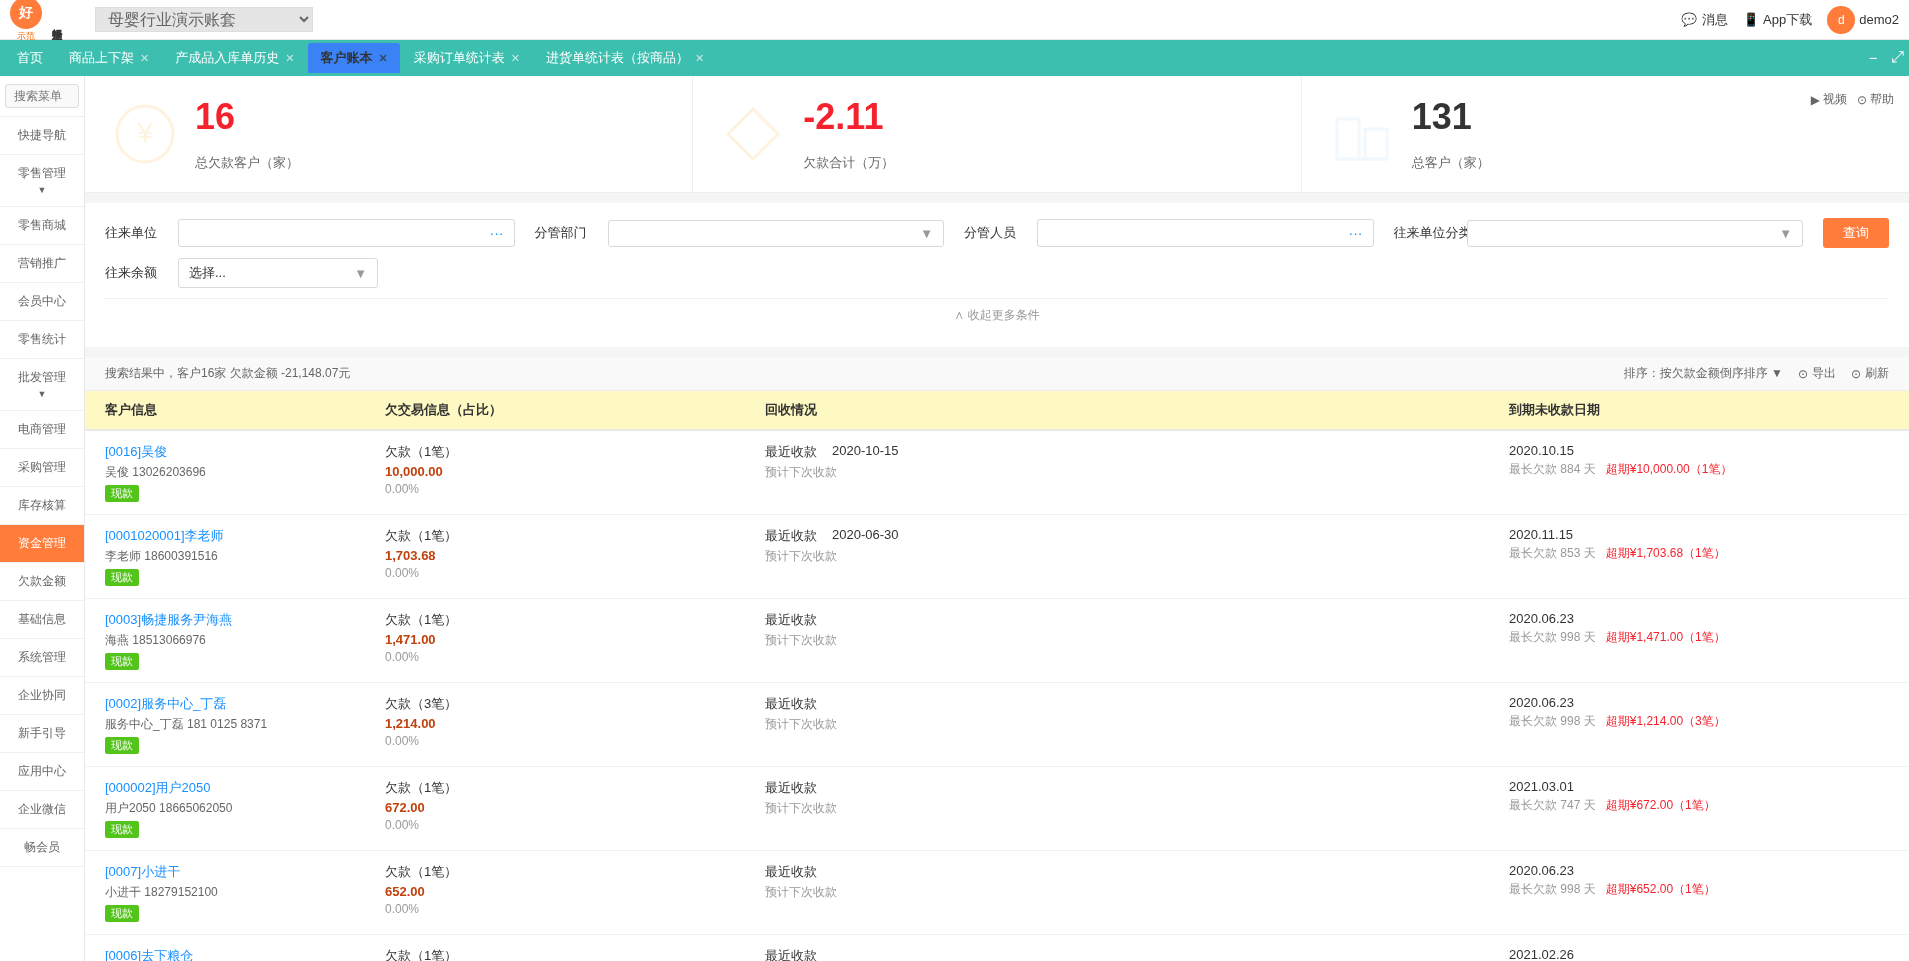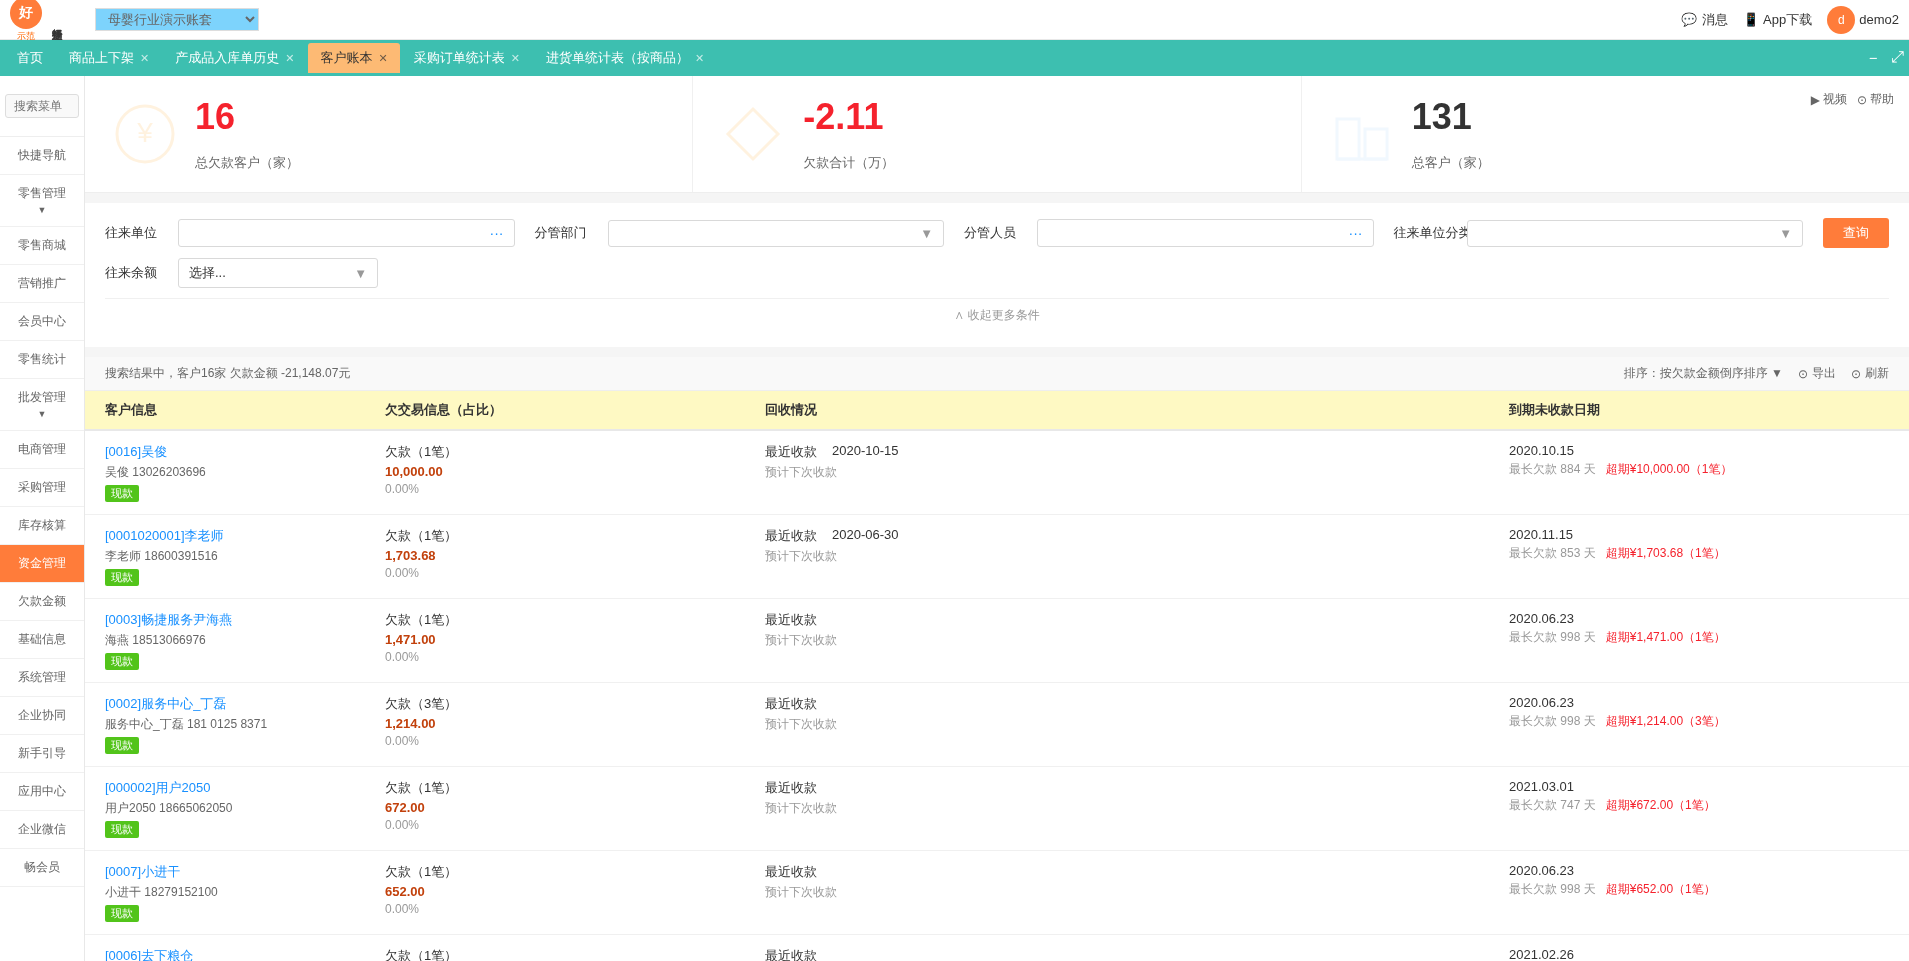--- a/index.html
+++ b/index.html
@@ -3,40 +3,40 @@
   <meta charset="utf-8">
   <style>
     * { box-sizing: border-box; margin: 0; padding: 0; font-family: 'Microsoft YaHei', Arial, sans-serif; }
     body { background: #f5f5f5; font-size: 13px; color: #333; overflow: hidden; }
 
     
     .app-wrapper { display: flex; flex-direction: column; height: 961px; width: 1909px; }
     .top-bar { display: flex; align-items: center; background: #fff; height: 40px; padding: 0 10px; border-bottom: 1px solid #e8e8e8; flex-shrink: 0; }
     .logo-area { display: flex; align-items: center; width: 85px; }
     .top-nav-area { display: flex; align-items: center; flex: 1; }
-    .industry-select { font-size: 13px; color: #666; padding: 2px 8px; border: 1px solid #ddd; background: #7dd3fc; cursor: pointer; width: 164px; }
+    .industry-select { font-size: 16px; color: #666; padding: 2px 8px; border: 1px solid #ddd; background: #e5e5e5; cursor: pointer; width: 218px; }
     .top-right { display: flex; align-items: center; gap: 15px; margin-left: auto; }
     .top-right-item { display: flex; align-items: center; gap: 4px; font-size: 13px; color: #333; cursor: pointer; }
     .avatar { width: 28px; height: 28px; border-radius: 50%; background: #ff7c3a; display: flex; align-items: center; justify-content: center; color: #fff; font-size: 12px; }
 
     
     .tab-bar { display: flex; align-items: center; background: #3dbfb0; height: 36px; padding: 0 5px; flex-shrink: 0; }
     .tab-item { display: flex; align-items: center; height: 30px; padding: 0 12px; border-radius: 3px 3px 0 0; font-size: 13px; cursor: pointer; color: #fff; margin-right: 2px; white-space: nowrap; }
-    .tab-item.active { background: #fdba74; color: #333; }
+    .tab-item.active { background: #3b82f6; color: #333; font-weight: bold; }
     .tab-item .tab-close { margin-left: 6px; font-size: 11px; opacity: 0.7; }
     .tab-home { background: transparent; }
     .tab-bar-right { margin-left: auto; display: flex; gap: 10px; }
     .tab-bar-btn { color: #fff; cursor: pointer; font-size: 16px; }
 
     
     .main-layout { display: flex; flex: 1; overflow: hidden; }
     
     
     .sidebar { width: 85px; background: #fff; border-right: 1px solid #e8e8e8; display: flex; flex-direction: column; flex-shrink: 0; }
-    .sidebar-search { padding: 18px 5px; border-bottom: 1px solid #eee; }
+    .sidebar-search { padding: 8px 5px; border-bottom: 1px solid #eee; }
     .sidebar-search-box { width: 100%; padding: 4px 8px; border: 1px solid #ddd; border-radius: 3px; font-size: 12px; background: #f9f9f9; }
     .sidebar-item { padding: 10px 5px; text-align: center; font-size: 12px; color: #666; cursor: pointer; border-bottom: 1px solid #f0f0f0; }
     .sidebar-item.active { background: #ff7c3a; color: #fff; }
     .sidebar-nav-group { display: flex; align-items: center; justify-content: center; gap: 4px; padding: 10px 5px; cursor: pointer; color: #666; font-size: 12px; border-bottom: 1px solid #f0f0f0; }
 
     
     .content-area { flex: 1; overflow-y: auto; overflow-x: hidden; background: #f5f5f5; }
 
     
     .stats-row { display: flex; background: #fff; margin-bottom: 10px; border-bottom: 1px solid #eee; }

